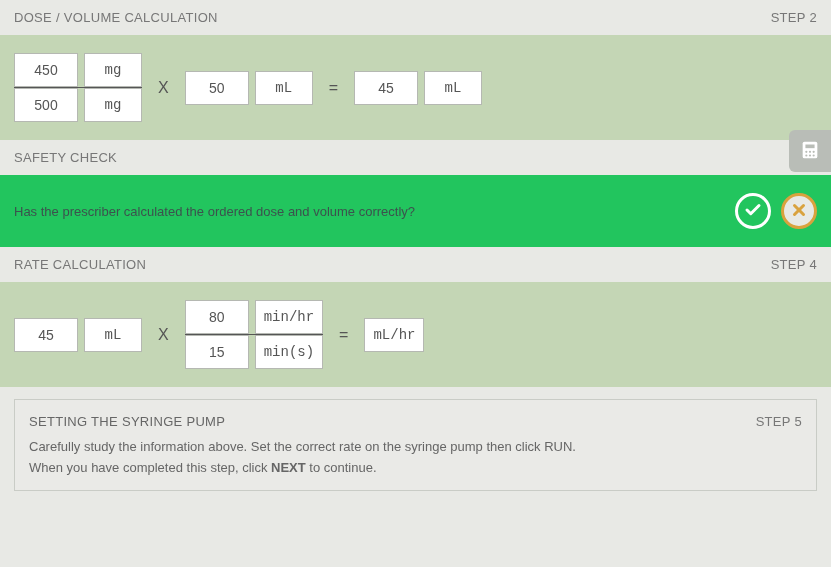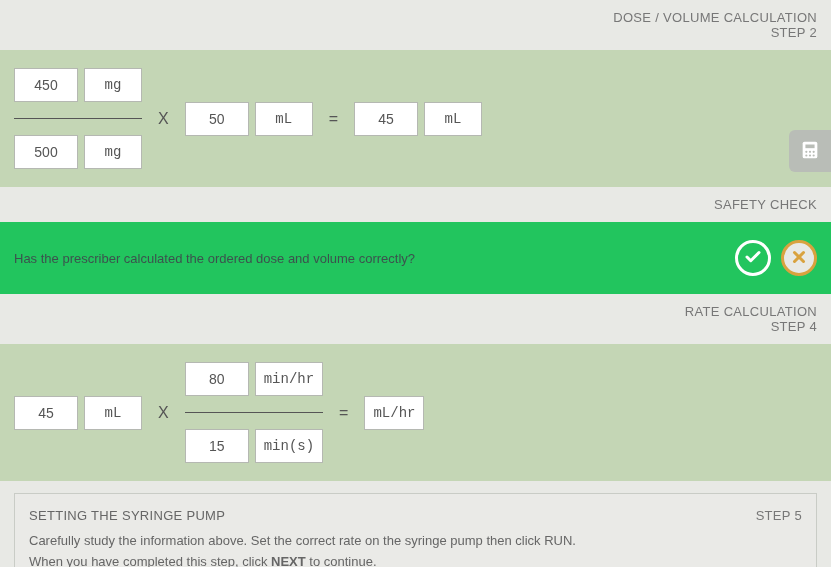--- a/index.html
+++ b/index.html
@@ -10,39 +10,38 @@
     height: 567px;
     overflow: hidden;
     color: #666;
     font-size: 14px;
   }
   .section-header {
     padding: 10px 14px;
     background: #e8e9e5;
     display: flex;
     justify-content: space-between;
-    align-items: flex-end;
+    align-items: flex-start;
     font-size: 13px;
     color: #777;
     letter-spacing: 0.3px;
-    flex-direction: column;
   }
   .calc-panel {
     background: #c4d6b5;
     padding: 18px 14px;
     display: flex;
     align-items: center;
     gap: 14px;
     position: relative;
   }
   .fraction {
     display: inline-flex;
     flex-direction: column;
     align-items: center;
-    gap: 16px;
+    gap: 0;
     justify-content: space-between;
   }
   .fraction .line {
     width: 100%;
     height: 1px;
     background: #555;
   }
   .pair {
     display: inline-flex;
     gap: 6px;

